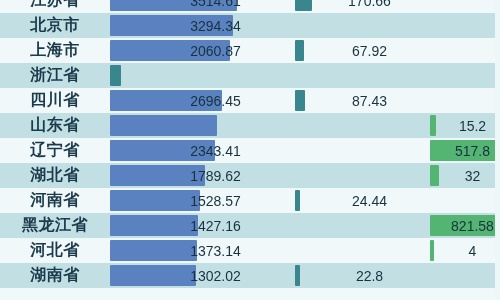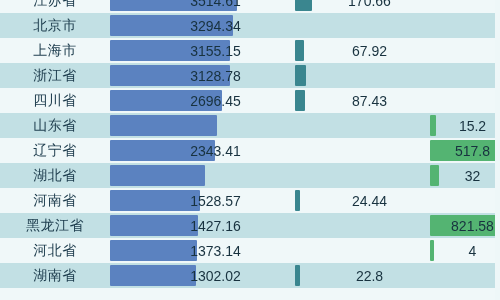--- a/index.html
+++ b/index.html
@@ -44,24 +44,24 @@
     align-items:stretch;
   }
   .row.odd{ background:#f0f8f9; }
   .row.even{ background:#c2e0e4; }
 
   
   .c-label{
     width:110px;
     flex:0 0 110px;
     display:flex;align-items:center;justify-content:center;
-    font-size:14px;
+    font-size:16px;
     color:#1b3a4b;
     letter-spacing:.5px;
-    position:relative;z-index:3;
+    position:relative;z-index:3;font-weight:bold;
   }
 
   
   .c-bar{
     position:relative;
     display:flex;align-items:center;
     box-sizing:border-box;
   }
   .c-blue{ width:185px; flex:0 0 185px; }
   .c-teal{ width:135px; flex:0 0 135px; }
@@ -131,36 +131,32 @@
           <div class="val val-blue">3294.34</div>
         </div>
         <div class="c-bar c-green">
           <div class="val val-green"></div>
         </div>
       </div>
       <div class="row odd">
         <div class="c-label">上海市</div>
         <div class="c-bar c-blue">
           <div class="bar bar-blue" style="width: 120.4px;"></div>
-          <div class="val val-blue">3155.15</div>
+          <div class="val val-blue">2060.87</div>
         </div>
         <div class="c-bar c-teal">
           <div class="bar bar-teal" style="width: 8.7px;"></div>
           <div class="val val-teal">67.92</div>
         </div>
         <div class="c-bar c-green">
           <div class="val val-green"></div>
         </div>
       </div>
       <div class="row even">
         <div class="c-label">浙江省</div>
-        <div class="c-bar c-blue">
-          <div class="bar bar-blue" style="width: 119.9px;"></div>
-          <div class="val val-blue">3128.78</div>
-        </div>
         <div class="c-bar c-teal">
           <div class="bar bar-teal" style="width: 10.9px;"></div>
         </div>
         <div class="c-bar c-green">
           <div class="val val-green"></div>
         </div>
       </div>
       <div class="row odd">
         <div class="c-label">四川省</div>
         <div class="c-bar c-blue">
@@ -199,20 +195,21 @@
         </div>
         <div class="c-bar c-green">
           <div class="bar bar-green" style="width: 159.7px;"></div>
           <div class="val val-green">517.8</div>
         </div>
       </div>
       <div class="row even">
         <div class="c-label">湖北省</div>
         <div class="c-bar c-blue">
           <div class="bar bar-blue" style="width: 95.1px;"></div>
+          <div class="val val-blue">1789.62</div>
         </div>
         <div class="c-bar c-teal">
           <div class="val val-teal"></div>
         </div>
         <div class="c-bar c-green">
           <div class="bar bar-green" style="width: 9.1px;"></div>
           <div class="val val-green">32</div>
         </div>
       </div>
       <div class="row odd">

